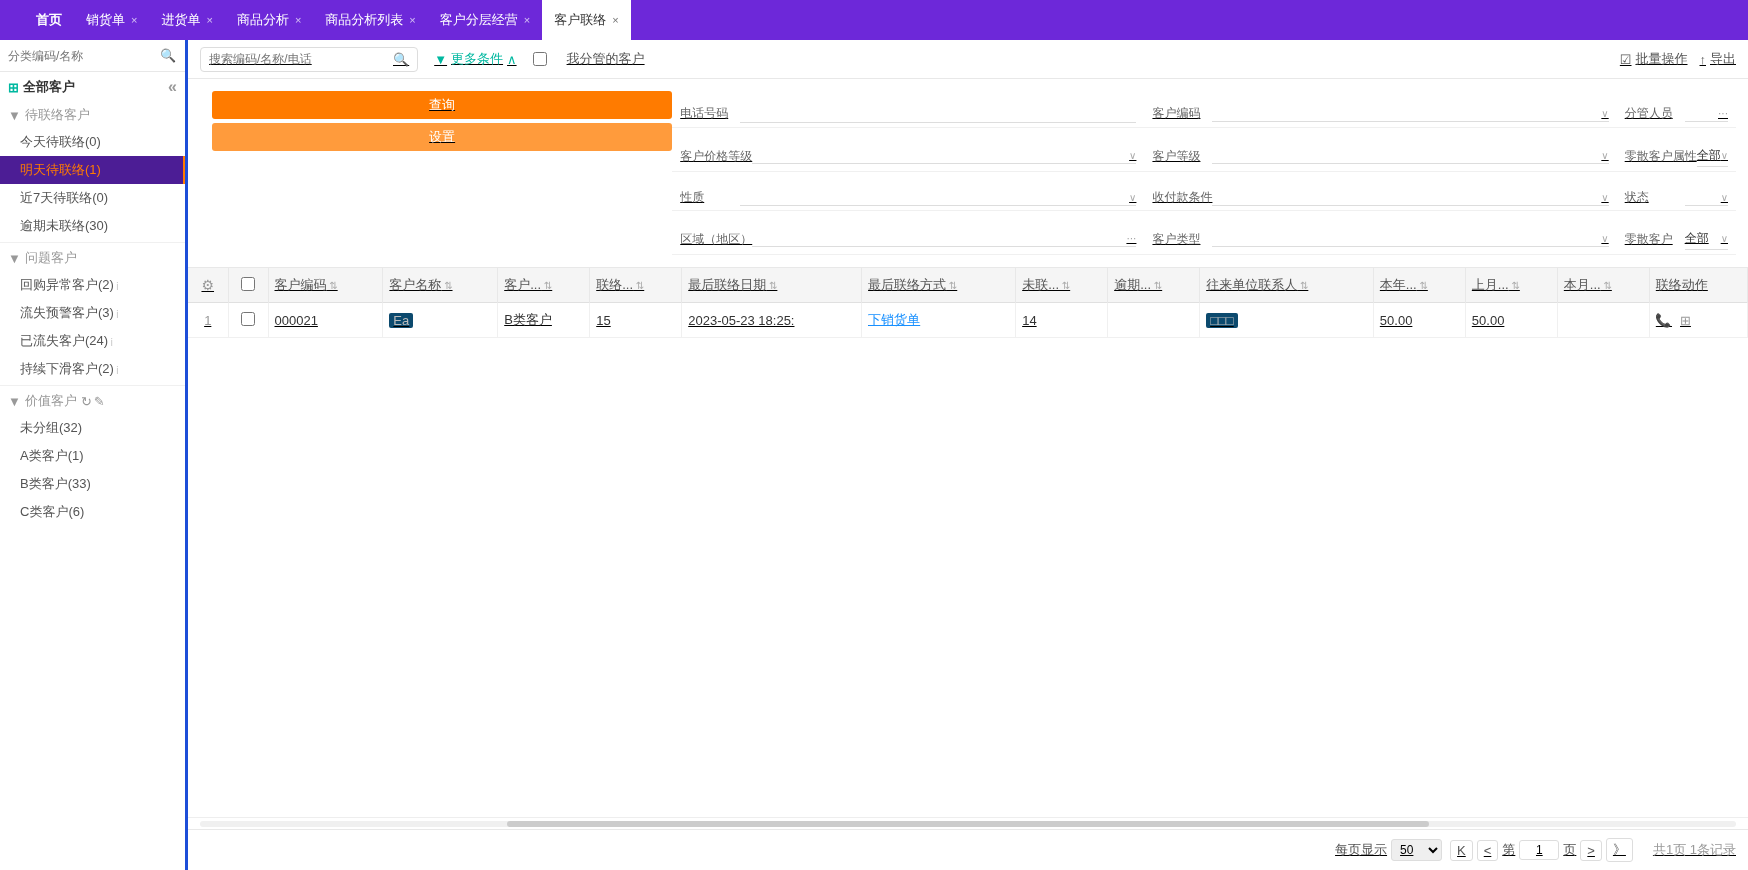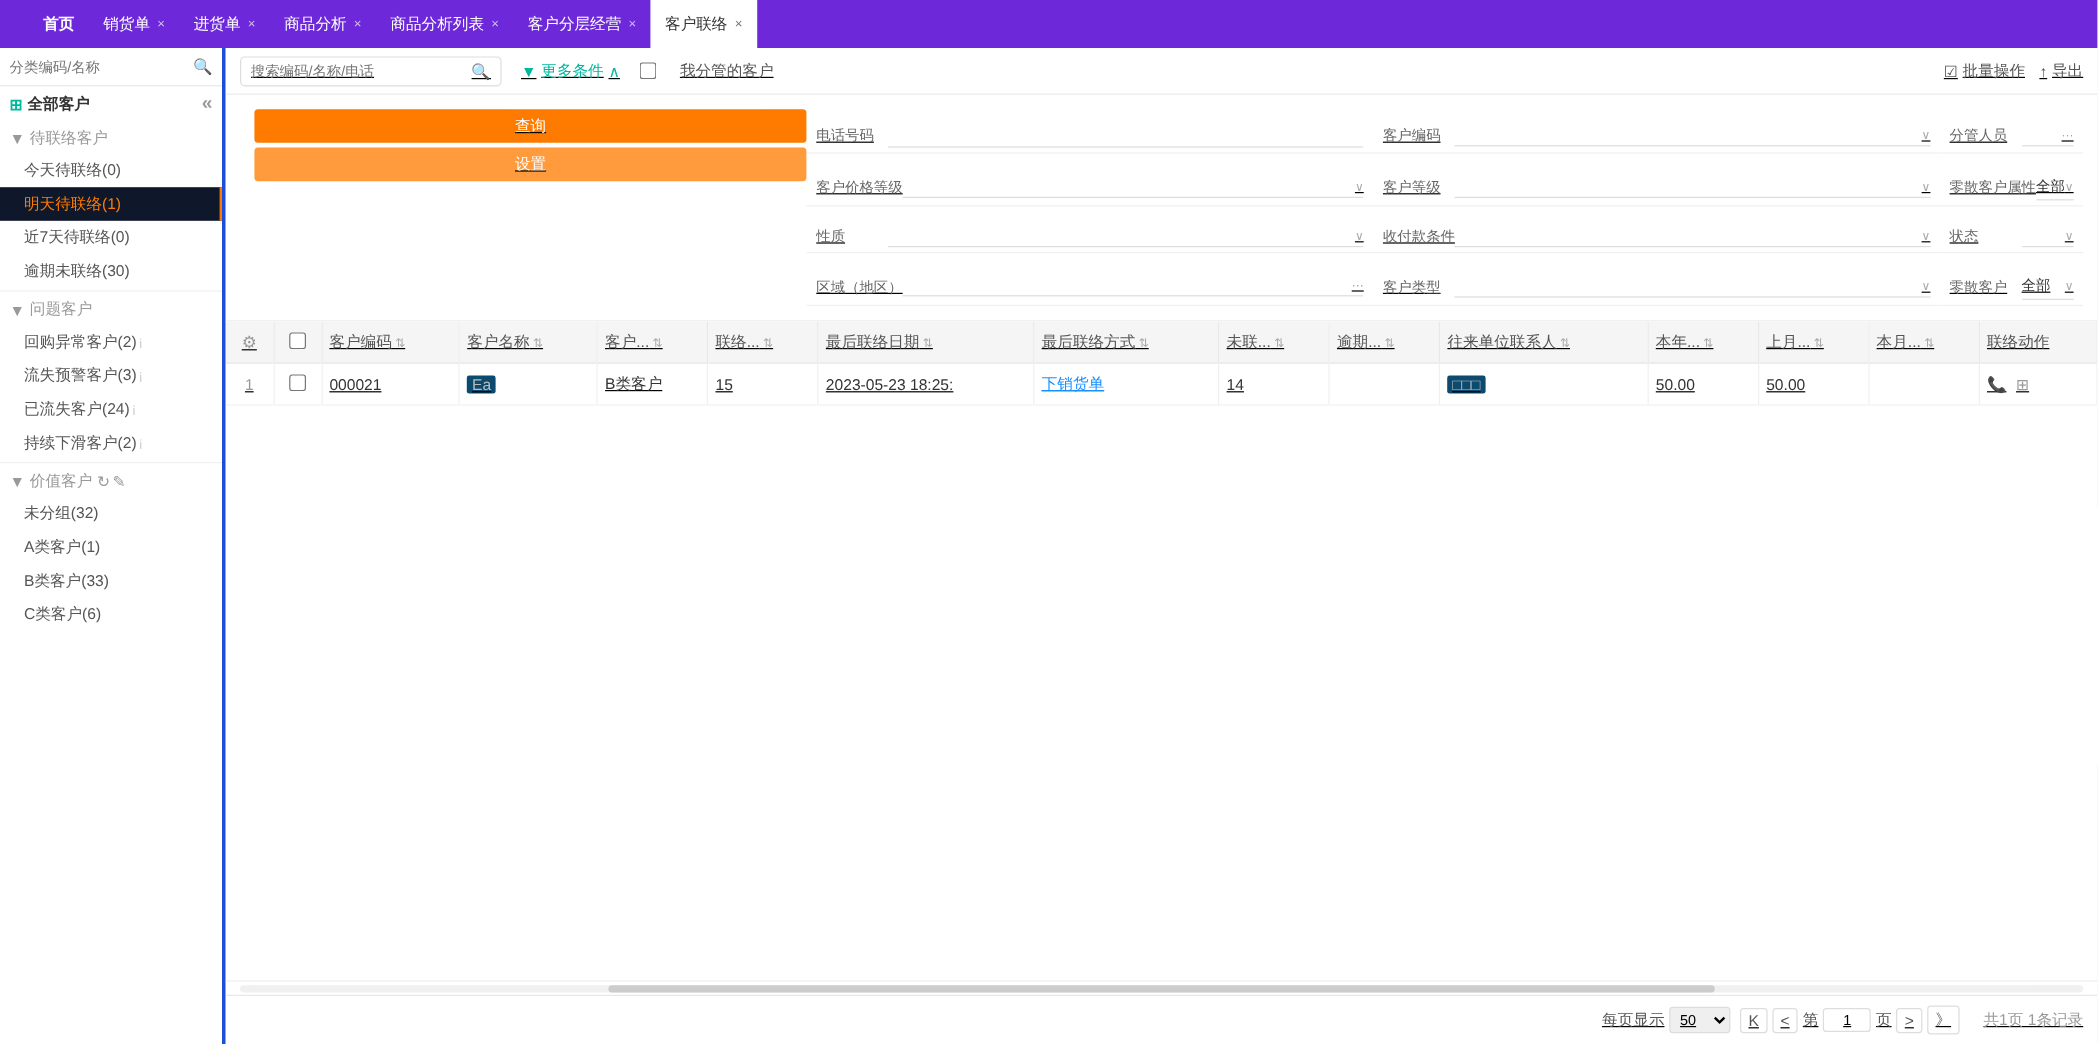--- a/index.html
+++ b/index.html
@@ -90,21 +90,21 @@
     }
     .sidebar-item {
       padding: 5px 8px 5px 20px;
       cursor: pointer;
       color: #555;
       font-size: 12px;
       display: flex;
       align-items: center;
     }
     .sidebar-item.active {
-      background: #0f172a;
+      background: #4c1d95;
       color: #ff7b00;
       border-right: 2px solid #ff7b00;
     }
     .sidebar-divider { height: 1px; background: #f0f0f0; margin: 2px 0; }
 
     
     .content-area {
       flex: 1;
       display: flex;
       flex-direction: column;

